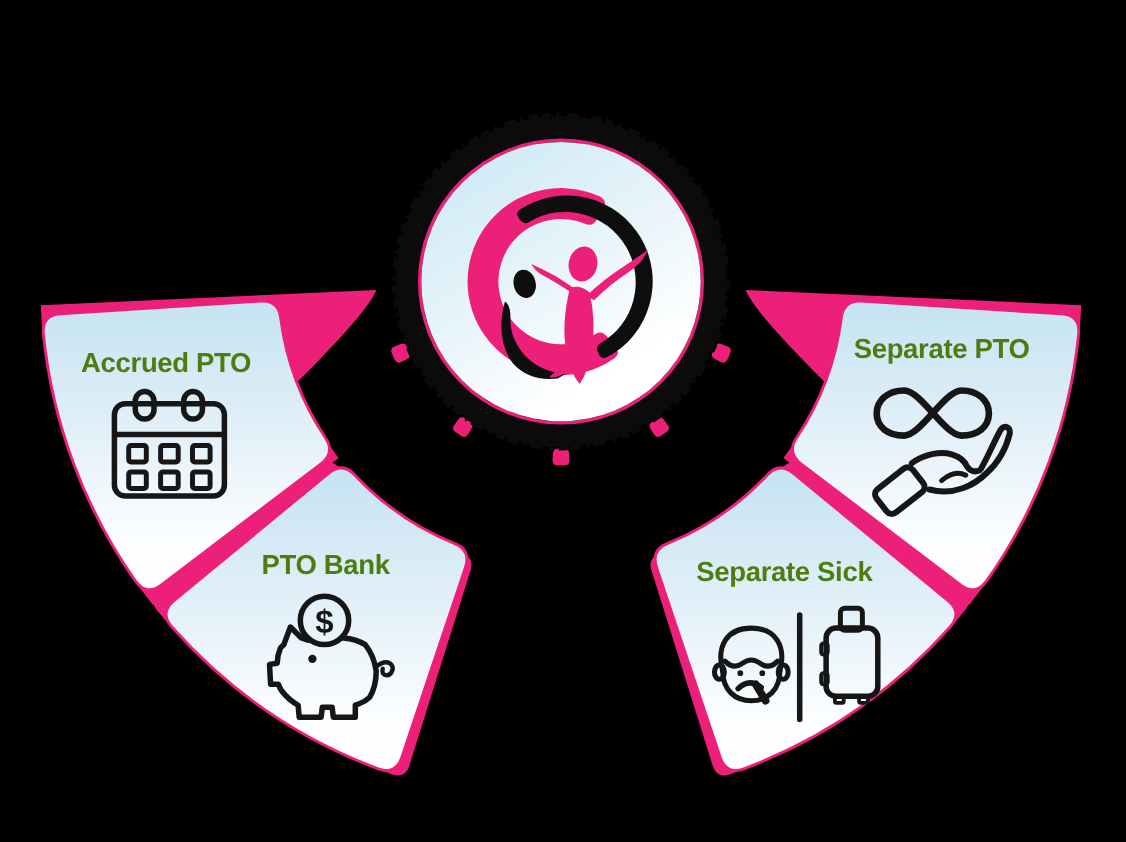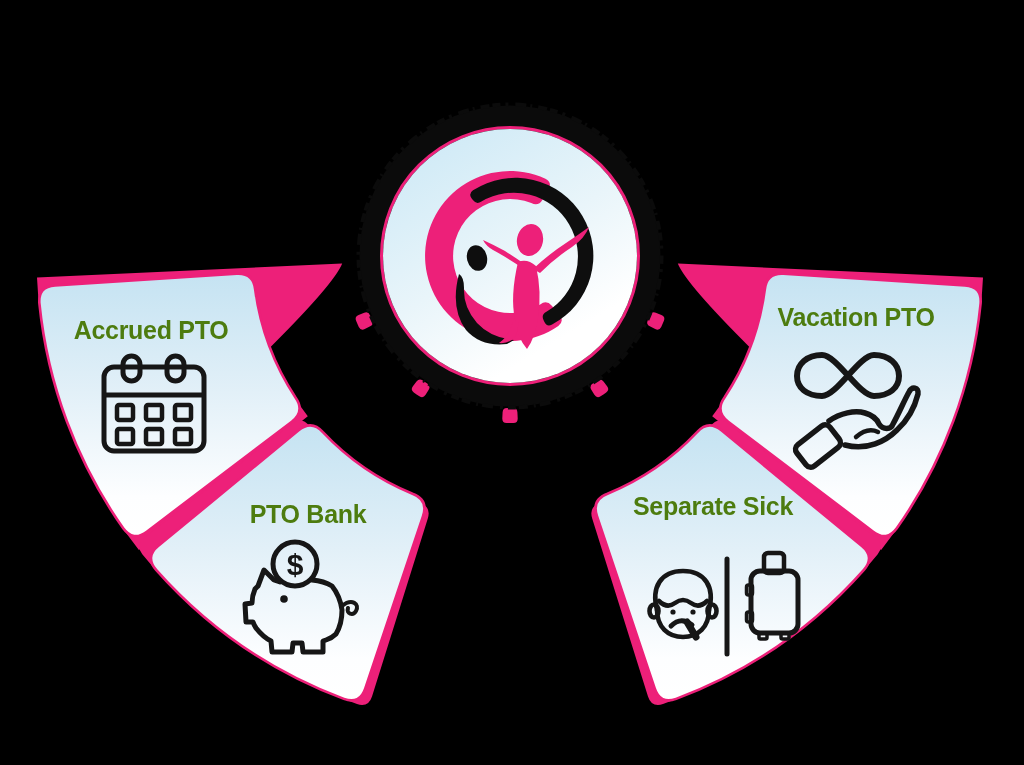--- a/index.html
+++ b/index.html
@@ -124,18 +124,18 @@
     <path d="M 822 355 C 807 355 797 364 797 376 C 797 388 807 396 822 396 C 837 396 859 355 874 355 C 889 355 899 364 899 376 C 899 388 889 396 874 396 C 859 396 837 355 822 355 Z"></path>
     <g stroke-width="5.5">
       <rect x="-21" y="-13.5" width="42" height="27" rx="6" transform="translate(818 446) rotate(-38)"></rect>
       <path d="M 829 421 C 840 413 855 410 865 413 C 872 415 877 419 879 424 C 883 430 891 430 893 424 C 899 413 904 401 909 392 C 912 386 919 387 918 394 C 915 406 908 420 897 430 C 886 441 867 451 845 445"></path>
       <path d="M 856 437 C 864 430 872 429 878 432" stroke-width="4.5"></path>
     </g>
   </g>
 </svg>
 
 <div class="seg-label" style="left:151px;top:319px">Accrued PTO</div>
-<div class="seg-label" style="left:308px;top:503px">PTO Bank</div>
-<div class="seg-label" style="left:713px;top:495px">
+<div class="seg-label" style="left:296px;top:503px">PTO Bank</div>
+<div class="seg-label" style="left:713px;top:509px">
   <div>Separate Sick</div>
 </div>
-<div class="seg-label" style="left:856px;top:306px">Vacation PTO</div>
+<div class="seg-label" style="left:856px;top:306px">Separate PTO</div>
 </div>
 
 </body></html>

